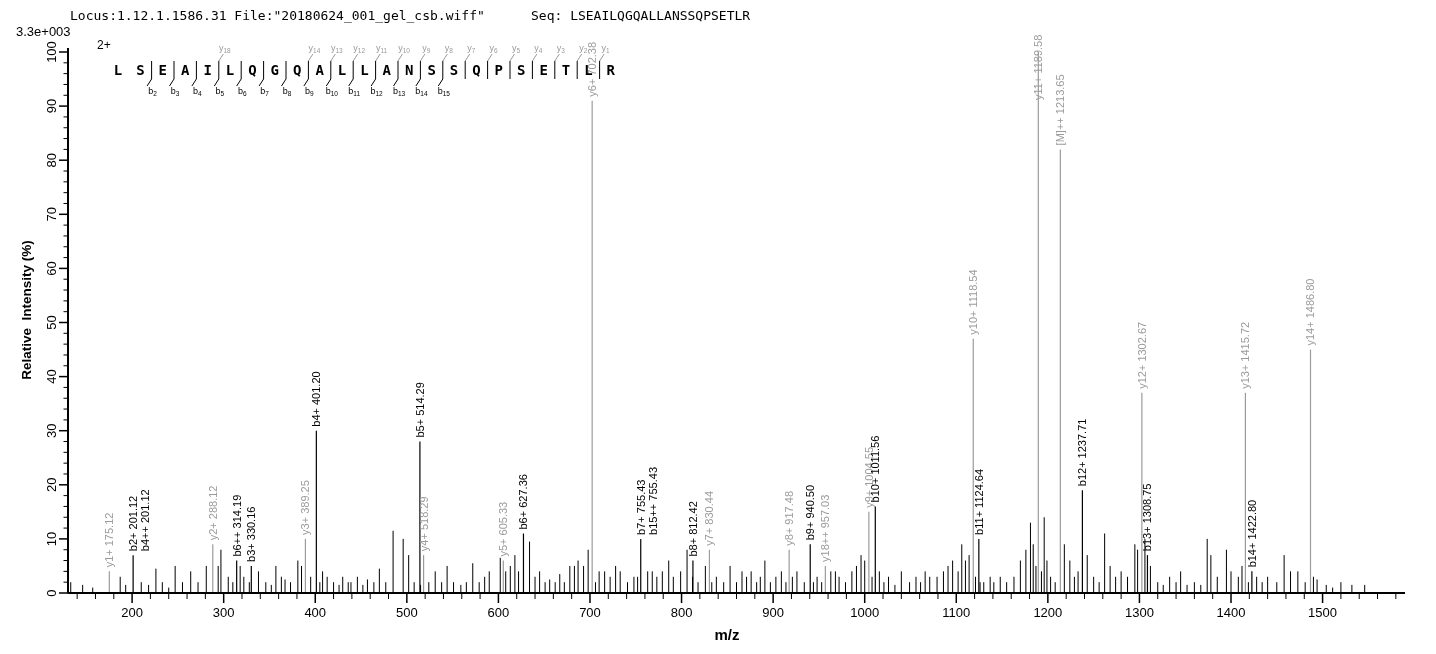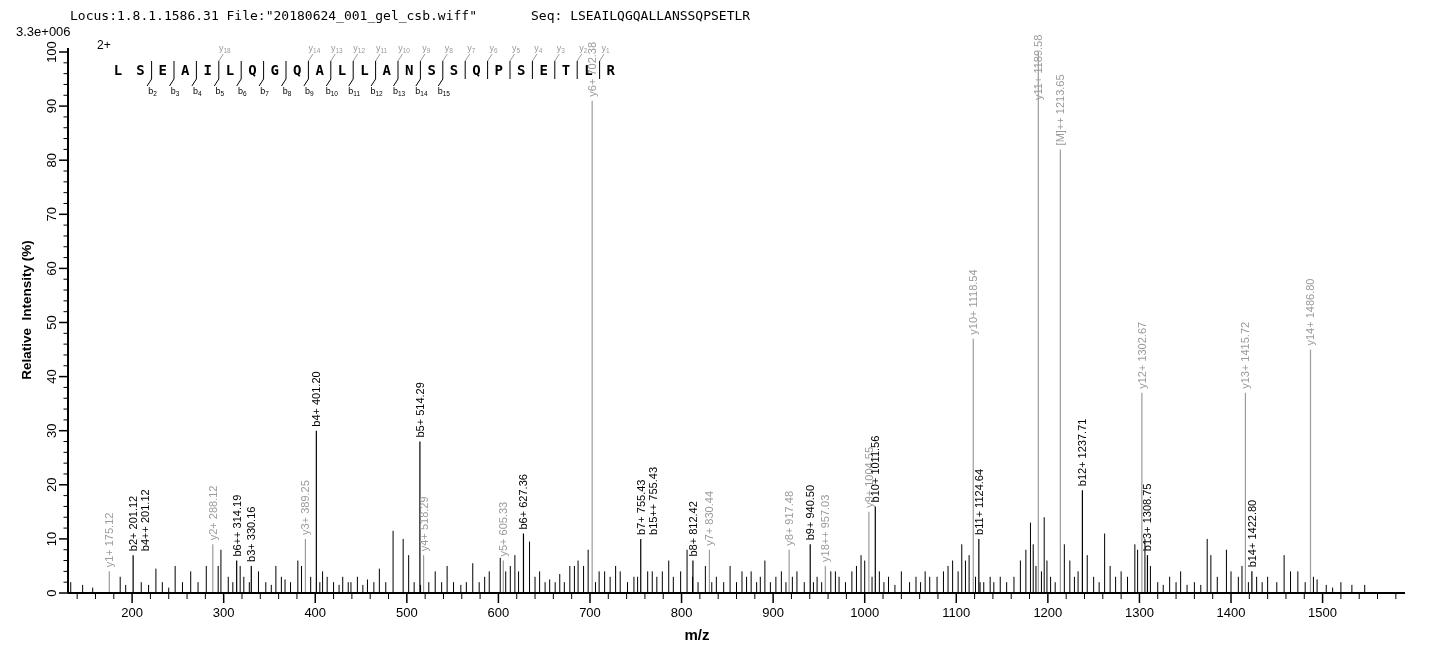--- a/index.html
+++ b/index.html
@@ -4,32 +4,32 @@
 <style>
   html,body{margin:0;padding:0;background:#fff;}
   .screen{position:relative;width:1436px;height:654px;background:#ffffff;overflow:hidden;
           font-family:"Liberation Sans",sans-serif;color:#000;}
   .hdr{position:absolute;top:8px;font-family:"DejaVu Sans Mono",monospace;font-size:13px;white-space:pre;}
   #locus{left:70px;}
   #seqhdr{left:531px;}
   .maxlabel{position:absolute;left:16px;top:24px;font-size:13px;}
   .ytitle{position:absolute;left:26px;top:310px;transform:translate(-50%,-50%) rotate(-90deg);
           font-size:13.5px;font-weight:bold;white-space:pre;}
-  .xtitle{position:absolute;left:697px;top:626px;transform:translateX(-50%);
+  .xtitle{position:absolute;left:727px;top:626px;transform:translateX(-50%);
           font-size:15px;font-weight:bold;}
   .charge{position:absolute;left:97px;top:38px;font-size:12px;}
   svg{position:absolute;left:0;top:0;}
 </style>
 </head>
 <body>
 
 <div class="screen">
-  <span class="hdr" id="locus">Locus:1.8.1.1586.31 File:"20180624_001_gel_csb.wiff"</span>
+  <span class="hdr" id="locus">Locus:1.12.1.1586.31 File:"20180624_001_gel_csb.wiff"</span>
   <span class="hdr" id="seqhdr">Seq: LSEAILQGQALLANSSQPSETLR</span>
-  <span class="maxlabel">3.3e+006</span>
+  <span class="maxlabel">3.3e+003</span>
   <span class="ytitle">Relative  Intensity (%)</span>
   <span class="xtitle">m/z</span>
   <span class="charge">2+</span>
   <svg id="chart" width="1436" height="654">
       <g>
         <line x1="68" y1="593" x2="1405" y2="593" stroke="#000000" stroke-width="2"></line>
         <line x1="68" y1="48" x2="68" y2="593" stroke="#000000" stroke-width="2"></line>
         <line x1="68" y1="593" x2="59" y2="593" stroke="#000000" stroke-width="1.5"></line>
         <text x="56" y="593" font-size="13" text-anchor="middle" transform="rotate(-90 56 593)">0</text>
         <line x1="68" y1="538.9" x2="59" y2="538.9" stroke="#000000" stroke-width="1.5"></line>

